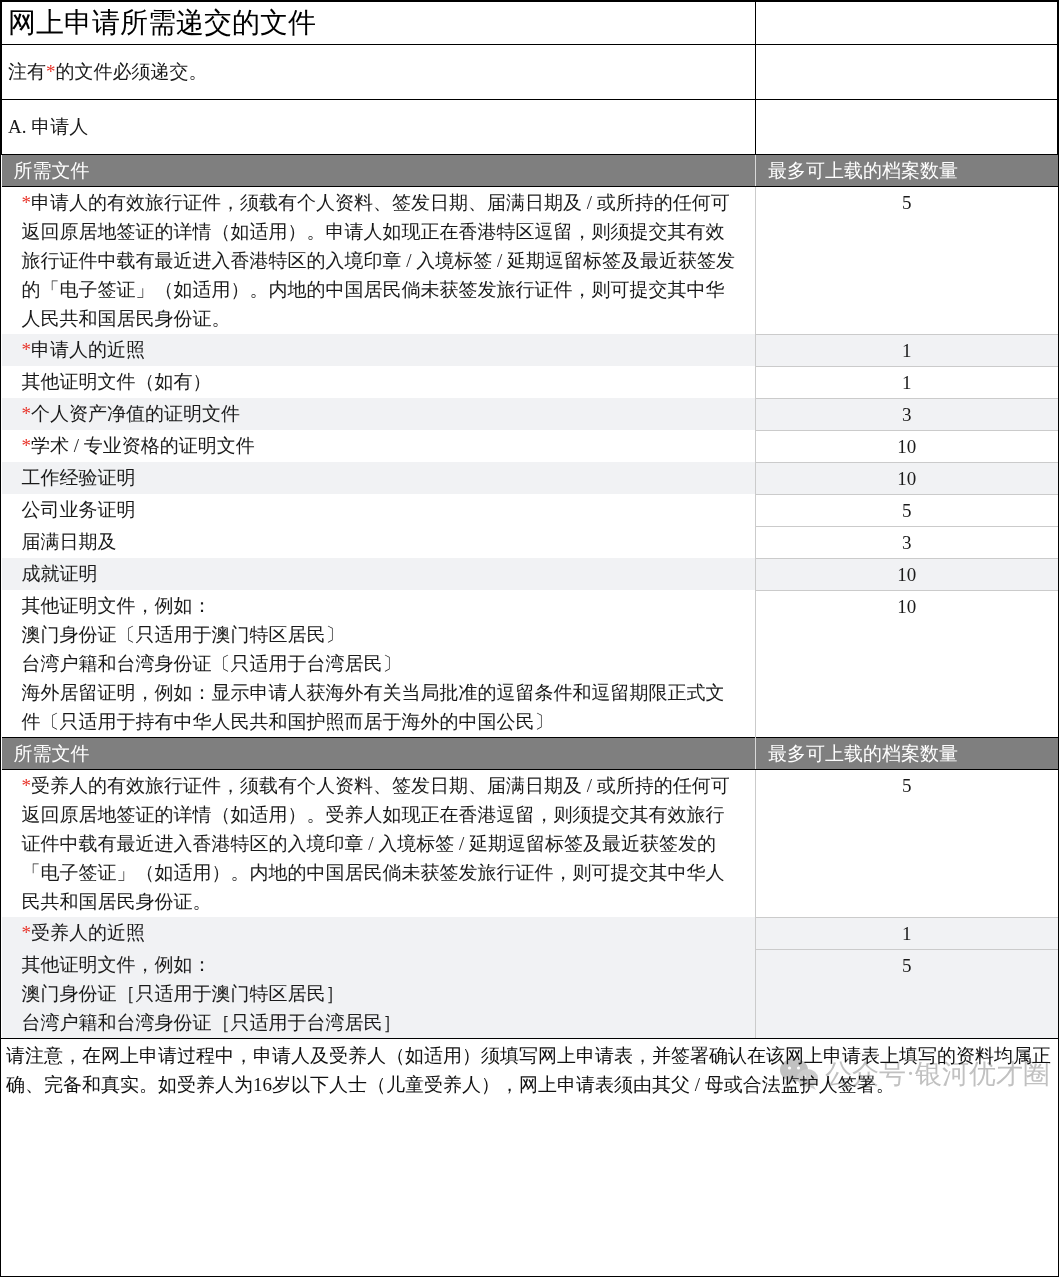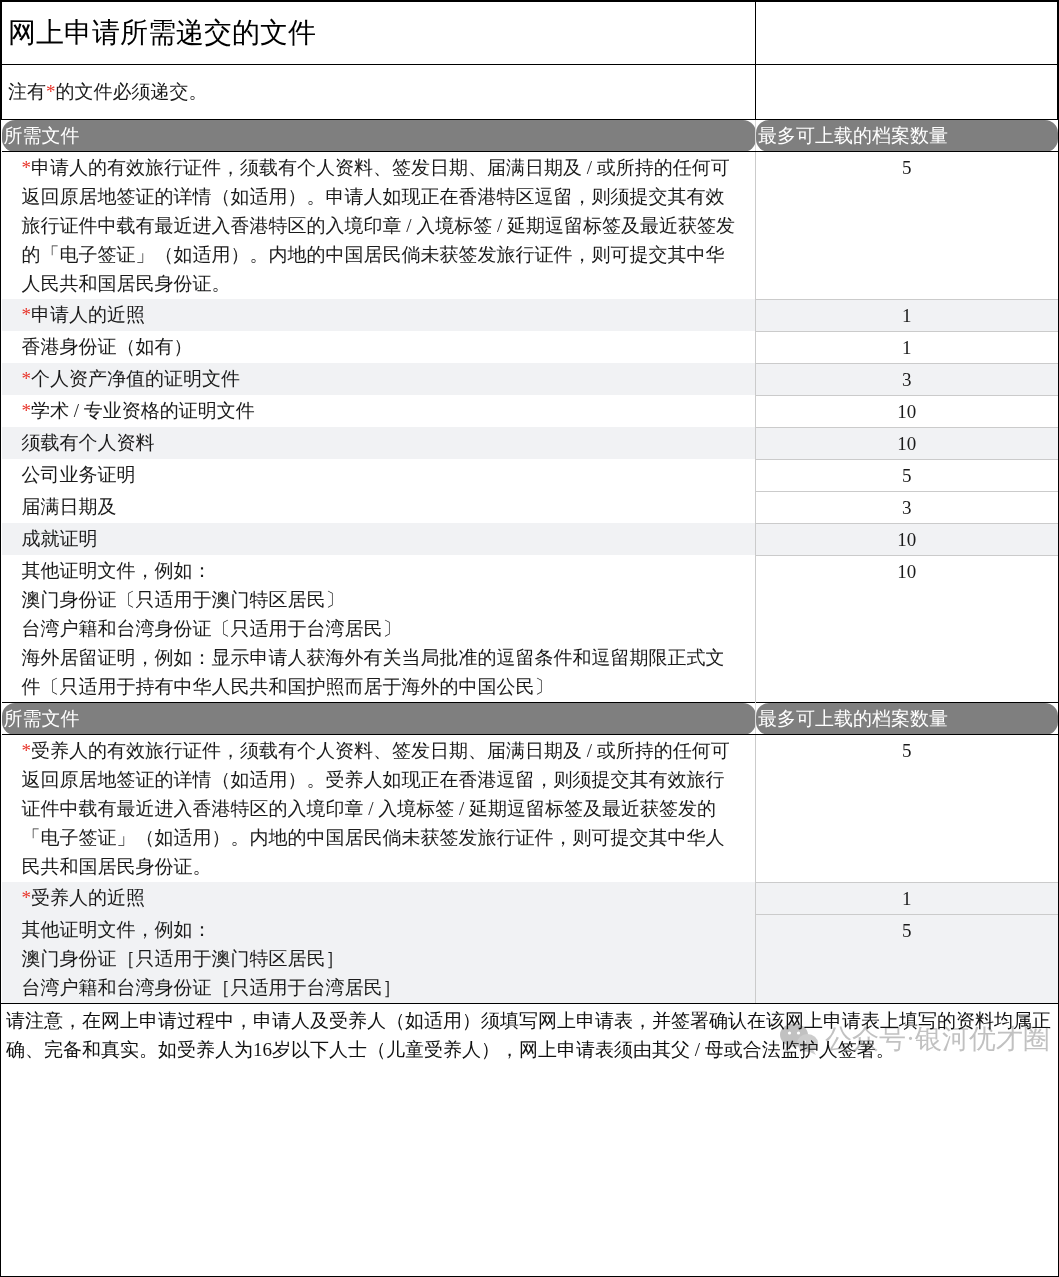--- a/index.html
+++ b/index.html
@@ -29,42 +29,41 @@
     border-collapse:collapse;
     table-layout:fixed;
     font-size:19px;
     color:#1a1a1a;
   }
   col.c-doc{width:754px;}
   
   .title-row td{
     border:1px solid var(--border-dark);
     height:42px;
-    padding:12px 6px;
+    padding:2px 6px;
     vertical-align:middle;
   }
   .title-text{font-size:28px;color:#000;}
   .meta-row td{
     border:1px solid var(--border-dark);
     height:31px;
     padding:14px 6px;
     vertical-align:middle;
   }
   
   .head-row td{
     background:var(--header-bg);
     color:var(--header-fg);
     border-top:1px solid var(--border-dark);
     border-bottom:1px solid var(--border-dark);
     height:32px;
-    padding:1px 2px;
+    padding:1px 12px;
     vertical-align:middle;
     font-weight:normal;
     text-align:left;
-    border-radius:13px;
   }
   .head-row td.h-max{border-left:1px solid #d9d9d9;font-family:Liberation Mono, monospace;}
   
   td.doc{
     padding:1px 16px 1px 20px;
     vertical-align:top;
     line-height:29px;
   }
   td.max{
     border-left:1px solid var(--border-light);
@@ -121,20 +120,24 @@
         <td></td>
       </tr>
 
       <tr class="meta-row">
         <td>
           <span>注有</span><span class="star">*</span><span>的文件必须递交。</span>
         </td>
         <td></td>
       </tr>
 
+      <tr class="meta-row">
+        <td>A. 申请人</td>
+        <td></td>
+      </tr>
 
       <tr class="head-row">
         <td class="h-doc">所需文件</td>
         <td class="h-max">最多可上载的档案数量</td>
       </tr>
     </tbody>
 
     <tbody id="section-body-0">
         <tr>
           <td class="doc">
@@ -143,39 +146,39 @@
           <td class="max">5</td>
         </tr>
         <tr>
           <td class="doc shaded">
             <div class="line"><span class="star">*</span>申请人的近照</div>
           </td>
           <td class="max shaded">1</td>
         </tr>
         <tr>
           <td class="doc">
-            <div class="line">香港身份证（如有）</div>
+            <div class="line">其他证明文件（如有）</div>
           </td>
           <td class="max">1</td>
         </tr>
         <tr>
           <td class="doc shaded">
             <div class="line"><span class="star">*</span>个人资产净值的证明文件</div>
           </td>
           <td class="max shaded">3</td>
         </tr>
         <tr>
           <td class="doc">
             <div class="line"><span class="star">*</span>学术 / 专业资格的证明文件</div>
           </td>
           <td class="max">10</td>
         </tr>
         <tr>
           <td class="doc shaded">
-            <div class="line">须载有个人资料</div>
+            <div class="line">工作经验证明</div>
           </td>
           <td class="max shaded">10</td>
         </tr>
         <tr>
           <td class="doc">
             <div class="line">公司业务证明</div>
           </td>
           <td class="max">5</td>
         </tr>
         <tr>

